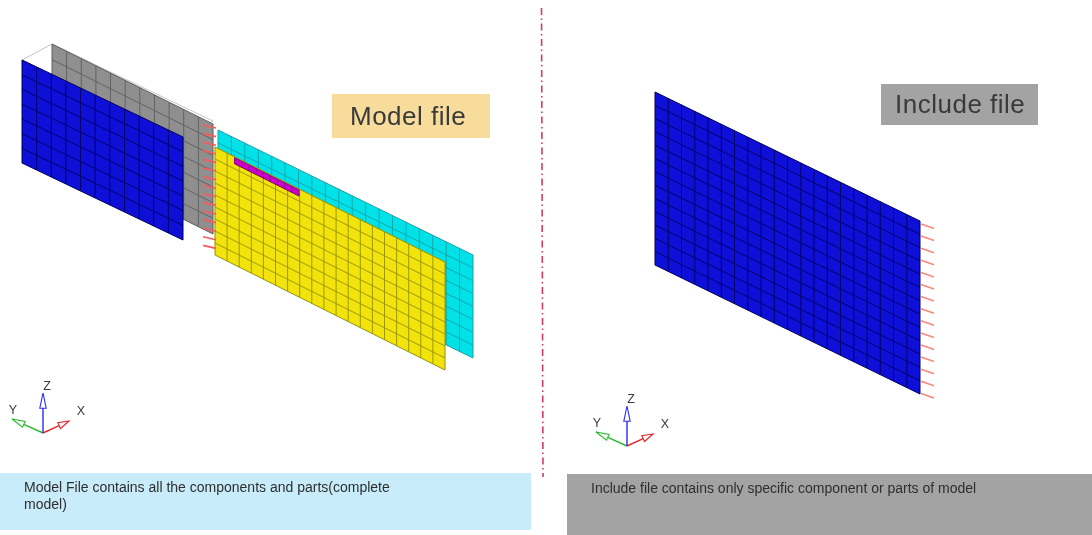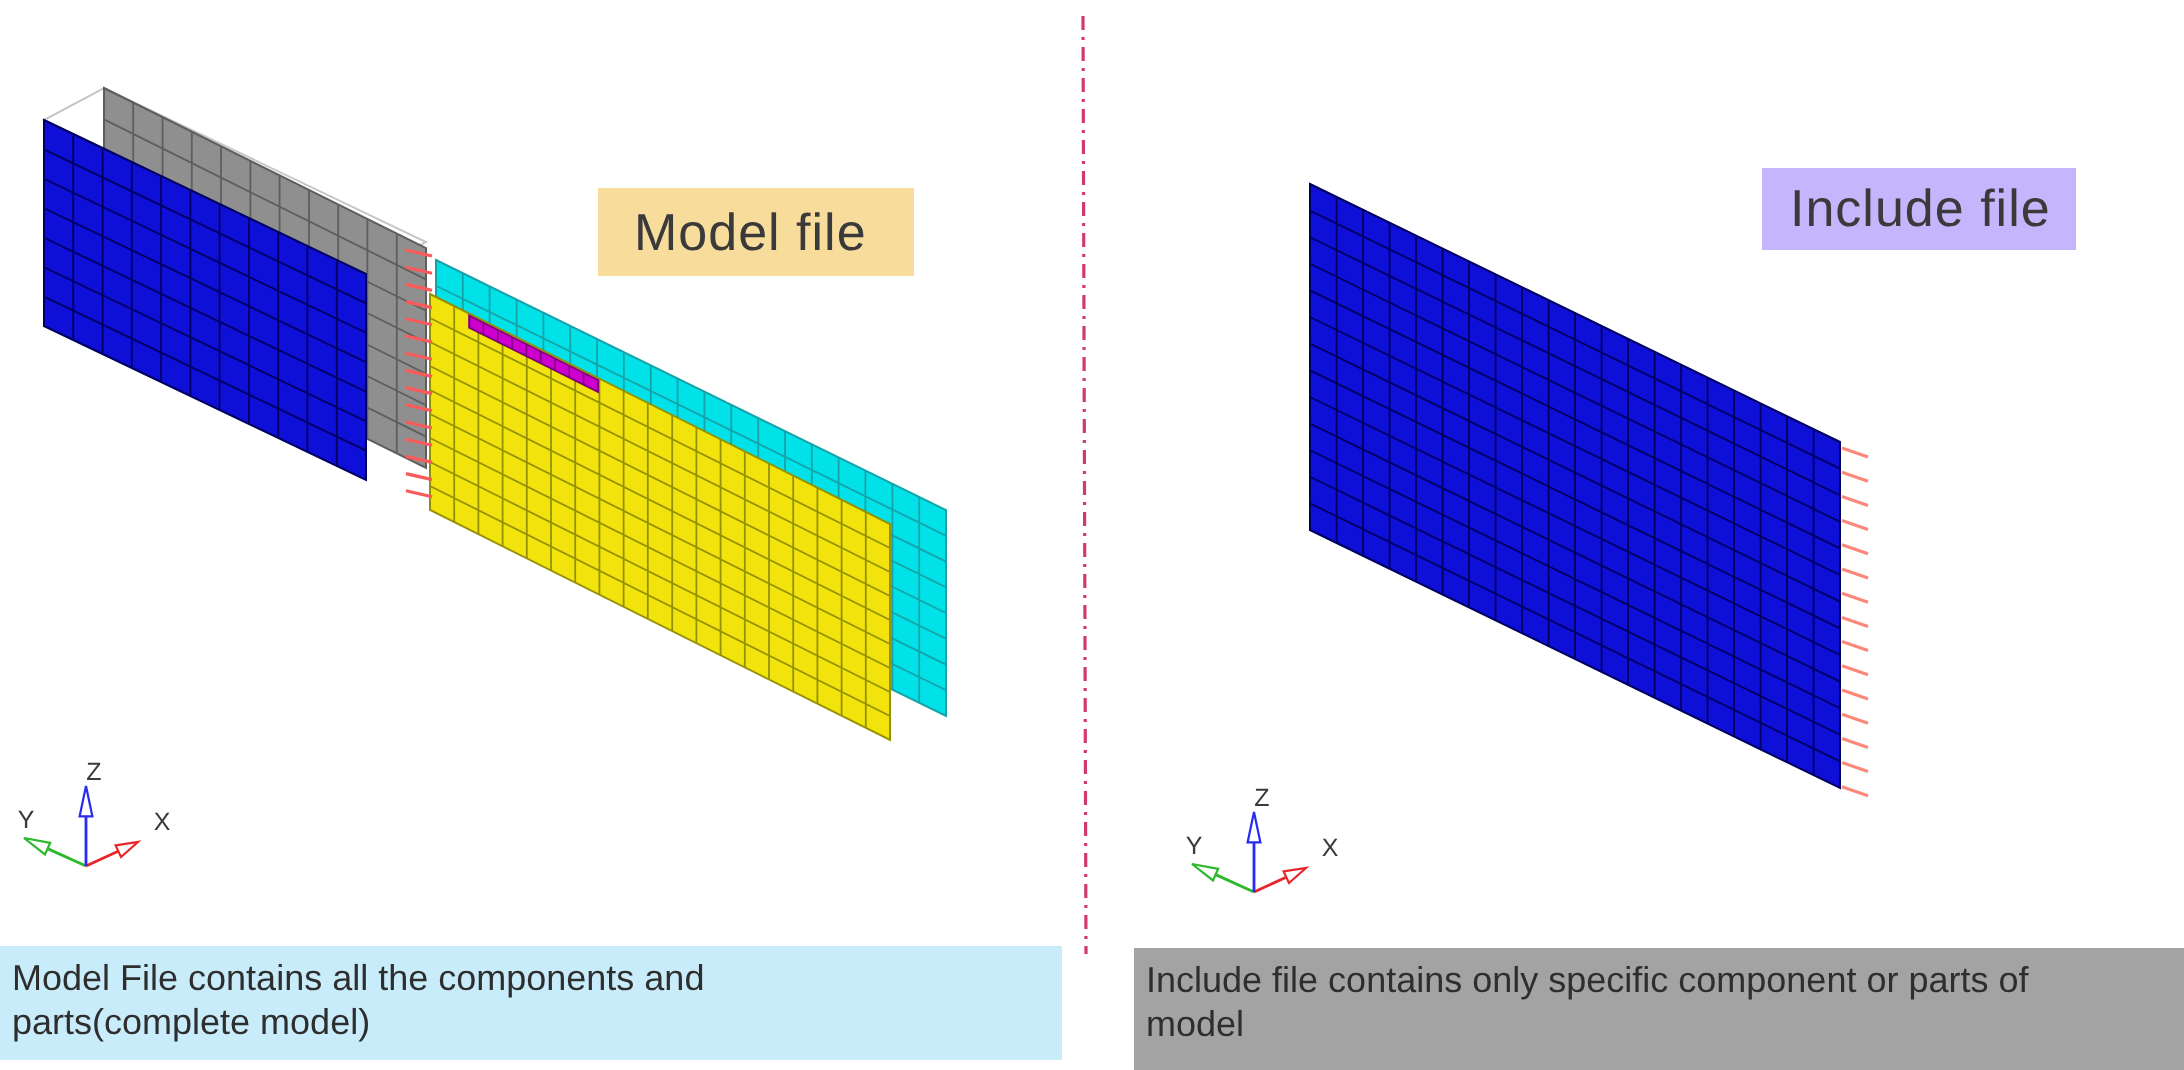--- a/index.html
+++ b/index.html
@@ -8,22 +8,22 @@
   #scene{position:absolute;left:0;top:0;}
   .tag{
     position:absolute;display:flex;align-items:center;
     font-size:26px;color:#3a3a3a;letter-spacing:0.5px;
     box-sizing:border-box;
   }
   #tag-model{left:299px;top:94px;width:158px;height:44px;padding-left:18px;}
   #tag-include{left:881px;top:84px;width:157px;height:41px;padding-left:14px;}
   .caption{
     position:absolute;box-sizing:border-box;
-    font-size:18px;line-height:1.22;color:#2e2e2e;
-    padding:6px 6px;
+    font-size:14px;line-height:1.22;color:#2e2e2e;
+    padding:6px 24px;
   }
   #cap-left{left:0px;top:473px;width:531px;height:57px;}
   #cap-left span{display:inline-block;max-width:400px;}
   #cap-right{left:567px;top:474px;width:525px;height:61px;}
   #cap-right span{display:inline-block;max-width:460px;}
 </style>
 </head>
 <body>
 
 <div id="stage">
@@ -79,23 +79,23 @@
         <text x="665" y="428" text-anchor="middle" font-size="12.5" fill="#3a3a3a" font-family="&quot;Liberation Sans&quot;, sans-serif">X</text>
         <line x1="627" y1="446" x2="607.8" y2="437.3" stroke="#2db82d" stroke-width="1.4"></line>
         <polygon points="596,432 609.1,434.4 606.5,440.2" fill="#ffffff" stroke="#2db82d" stroke-width="1.1"></polygon>
         <text x="597" y="427" text-anchor="middle" font-size="12.5" fill="#3a3a3a" font-family="&quot;Liberation Sans&quot;, sans-serif">Y</text>
         <line x1="627" y1="446" x2="627" y2="421.2" stroke="#2a2af0" stroke-width="1.4"></line>
         <polygon points="627,406 630.2,421.2 623.8,421.2" fill="#ffffff" stroke="#2a2af0" stroke-width="1.1"></polygon>
         <text x="631" y="403" text-anchor="middle" font-size="12.5" fill="#3a3a3a" font-family="&quot;Liberation Sans&quot;, sans-serif">Z</text>
       </g>
     </svg>
 
-  <div class="tag" id="tag-model" style="background: rgb(248, 220, 156);">Model file</div>
+  <div class="tag" id="tag-model" style="background: rgb(248, 220, 156); margin-left: 33px;">Model file</div>
 
-  <div class="tag" id="tag-include" style="background: #c4b5fd;">Include file</div>
+  <div class="tag" id="tag-include" style="background: #a3a3a3;">Include file</div>
 
   <div class="caption" id="cap-left" style="background: rgb(201, 236, 250);">
     <span>Model File contains all the components and parts(complete model)</span>
   </div>
 
   <div class="caption" id="cap-right" style="background: #a3a3a3;">
     <span>Include file contains only specific component or parts of model</span>
   </div>
 </div>
 

